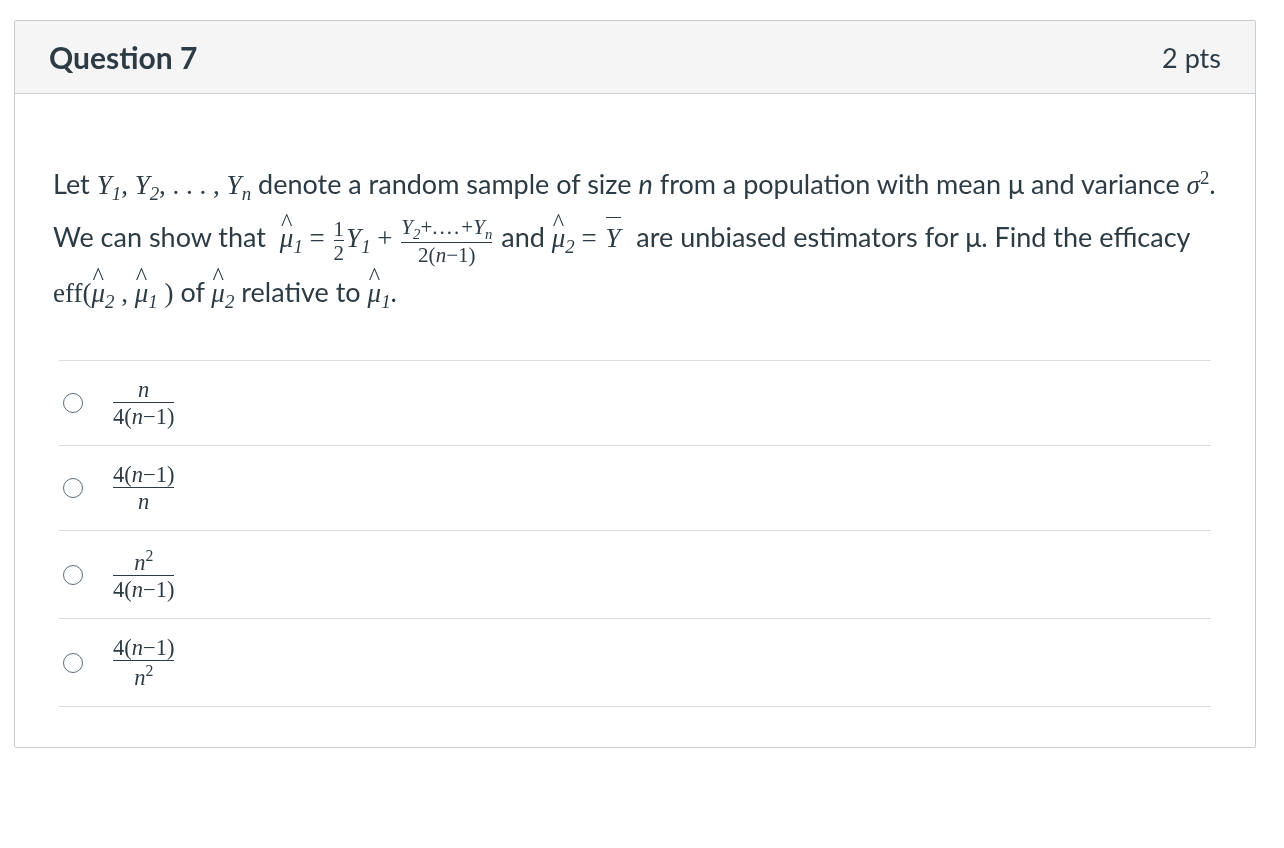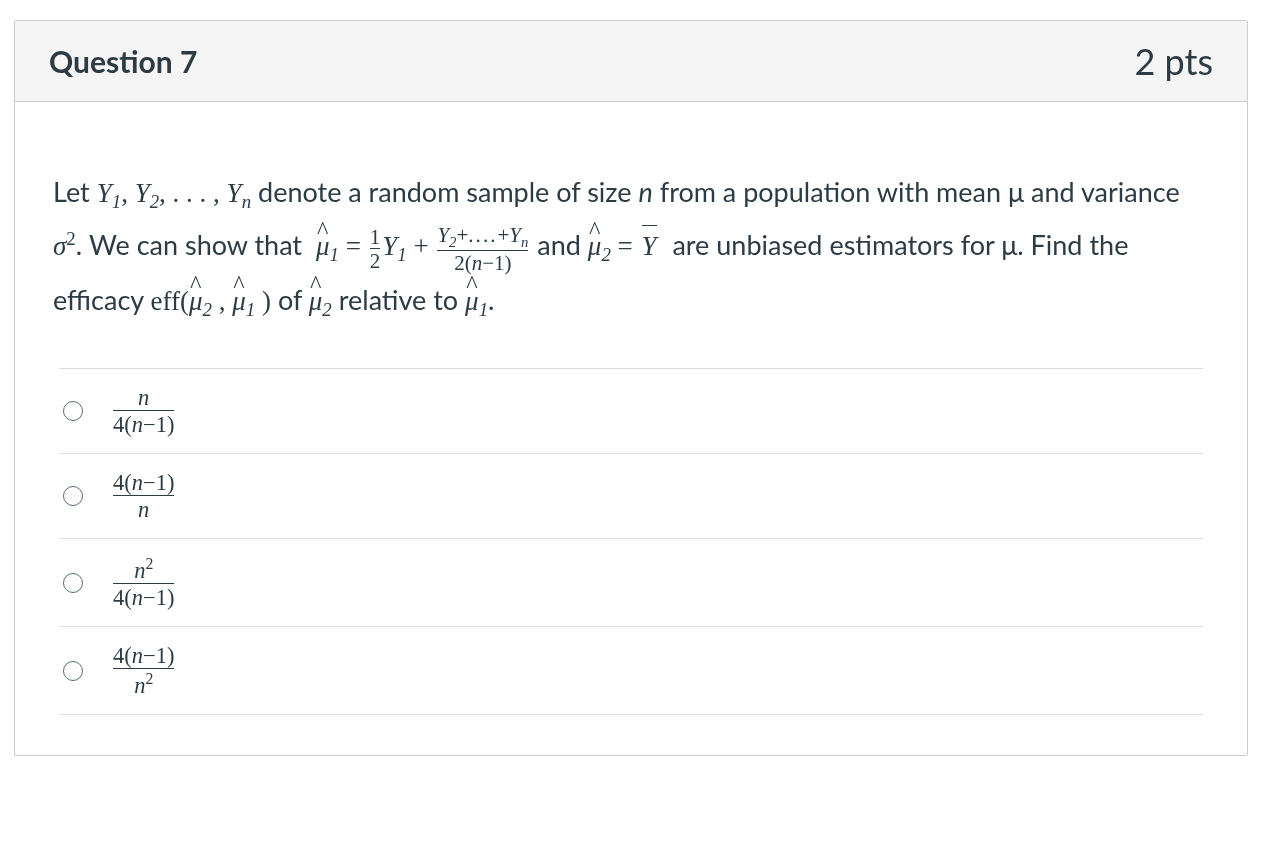--- a/index.html
+++ b/index.html
@@ -6,42 +6,42 @@
     margin: 0;
     padding: 0;
     background: #ffffff;
     font-family: "Lato", "Helvetica Neue", Arial, sans-serif;
     color: #2d3b45;
   }
   .page {
     width: 1284px;
     height: 848px;
     box-sizing: border-box;
-    padding: 20px 36px 20px 14px;
+    padding: 20px 28px 20px 14px;
   }
   .q-wrapper {
     border: 1px solid #c7cdd1;
     border-radius: 2px;
     overflow: hidden;
   }
   .q-header {
     display: flex;
     justify-content: space-between;
     align-items: center;
     padding: 18px 34px;
     border-bottom: 1px solid #c7cdd1;
     background: #f5f5f5;
   }
   .q-title {
     font-size: 30px;
     font-weight: 700;
     color: #2d3b45;
   }
   .q-points {
-    font-size: 36px;
+    font-size: 27px;
     font-weight: 400;
     color: #2d3b45;
   }
   .q-body {
     padding: 65px 38px 40px 38px;
   }
   .prompt {
     font-size: 27px;
     line-height: 1.85;
     color: #2d3b45;

